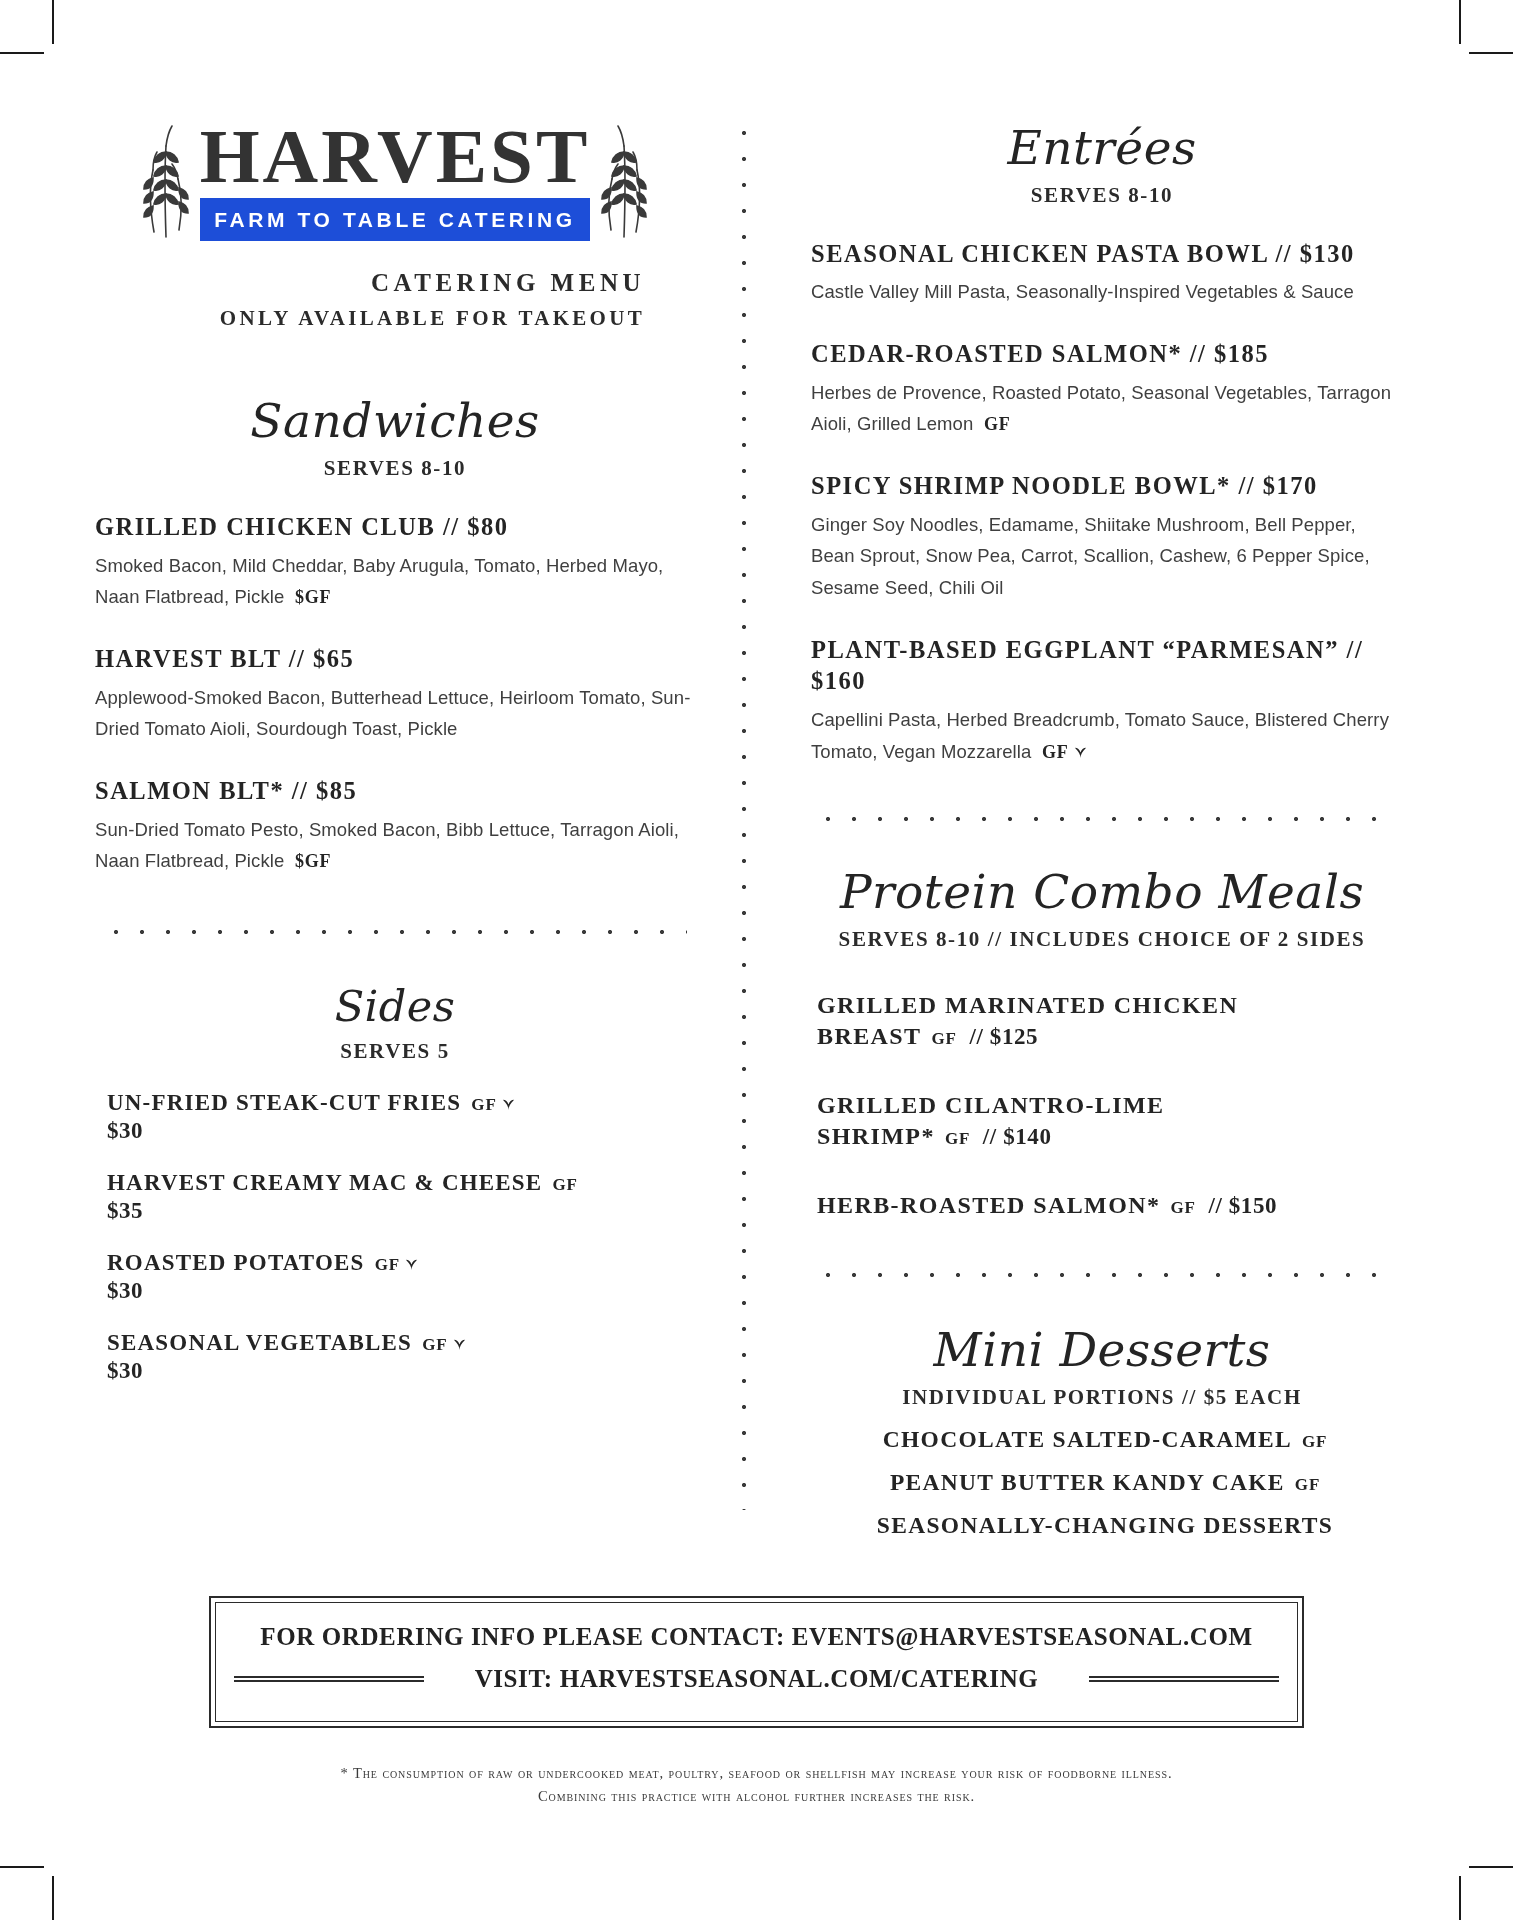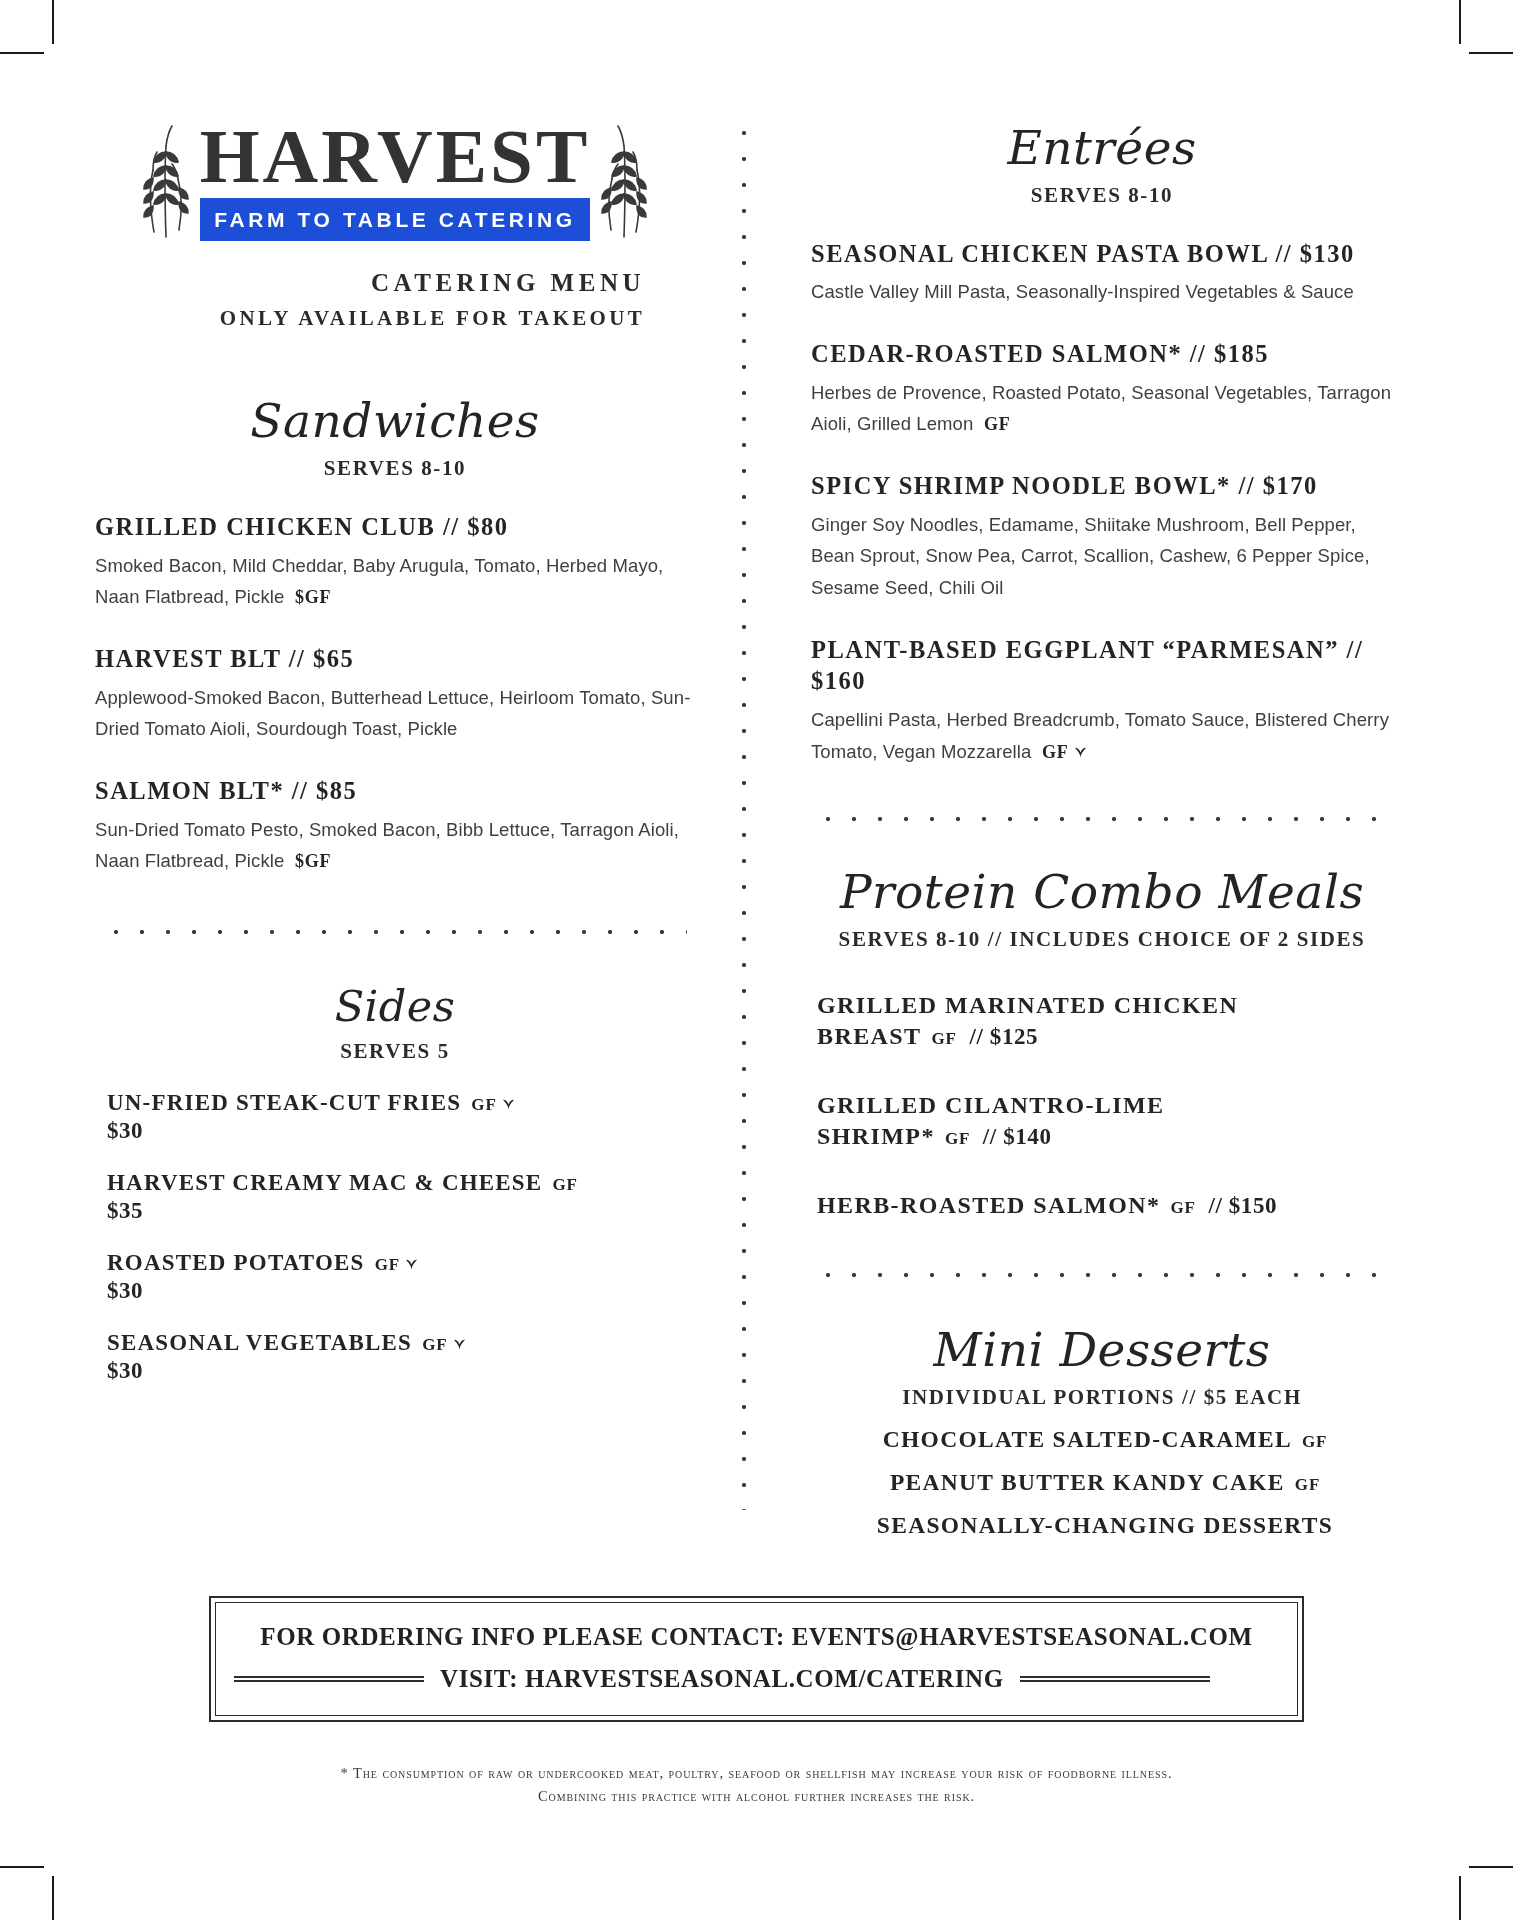--- a/index.html
+++ b/index.html
@@ -193,33 +193,33 @@
   
   .contact-box {
     position: absolute;
     left: 209px; top: 1596px;
     width: 1095px;
     border: 2px solid #2b2b2b;
     padding: 4px;
   }
   .contact-inner {
     border: 1px solid #2b2b2b;
-    padding: 20px 18px 22px 18px;
+    padding: 20px 18px 28px 18px;
   }
   .contact-line1 {
     text-align: center;
     font-weight: bold;
     font-size: 25px;
     letter-spacing: 0.6px;
     color: #222;
   }
   .contact-line2-wrap {
     display: flex;
     align-items: center;
-    justify-content: flex-start;
+    justify-content: space-between;
     margin-top: 14px;
     gap: 16px;
   }
   .dbl-rule {
     flex: 1 1 auto;
     max-width: 190px;
     border-top: 2px solid #2b2b2b;
     border-bottom: 2px solid #2b2b2b;
     height: 6px;
   }

